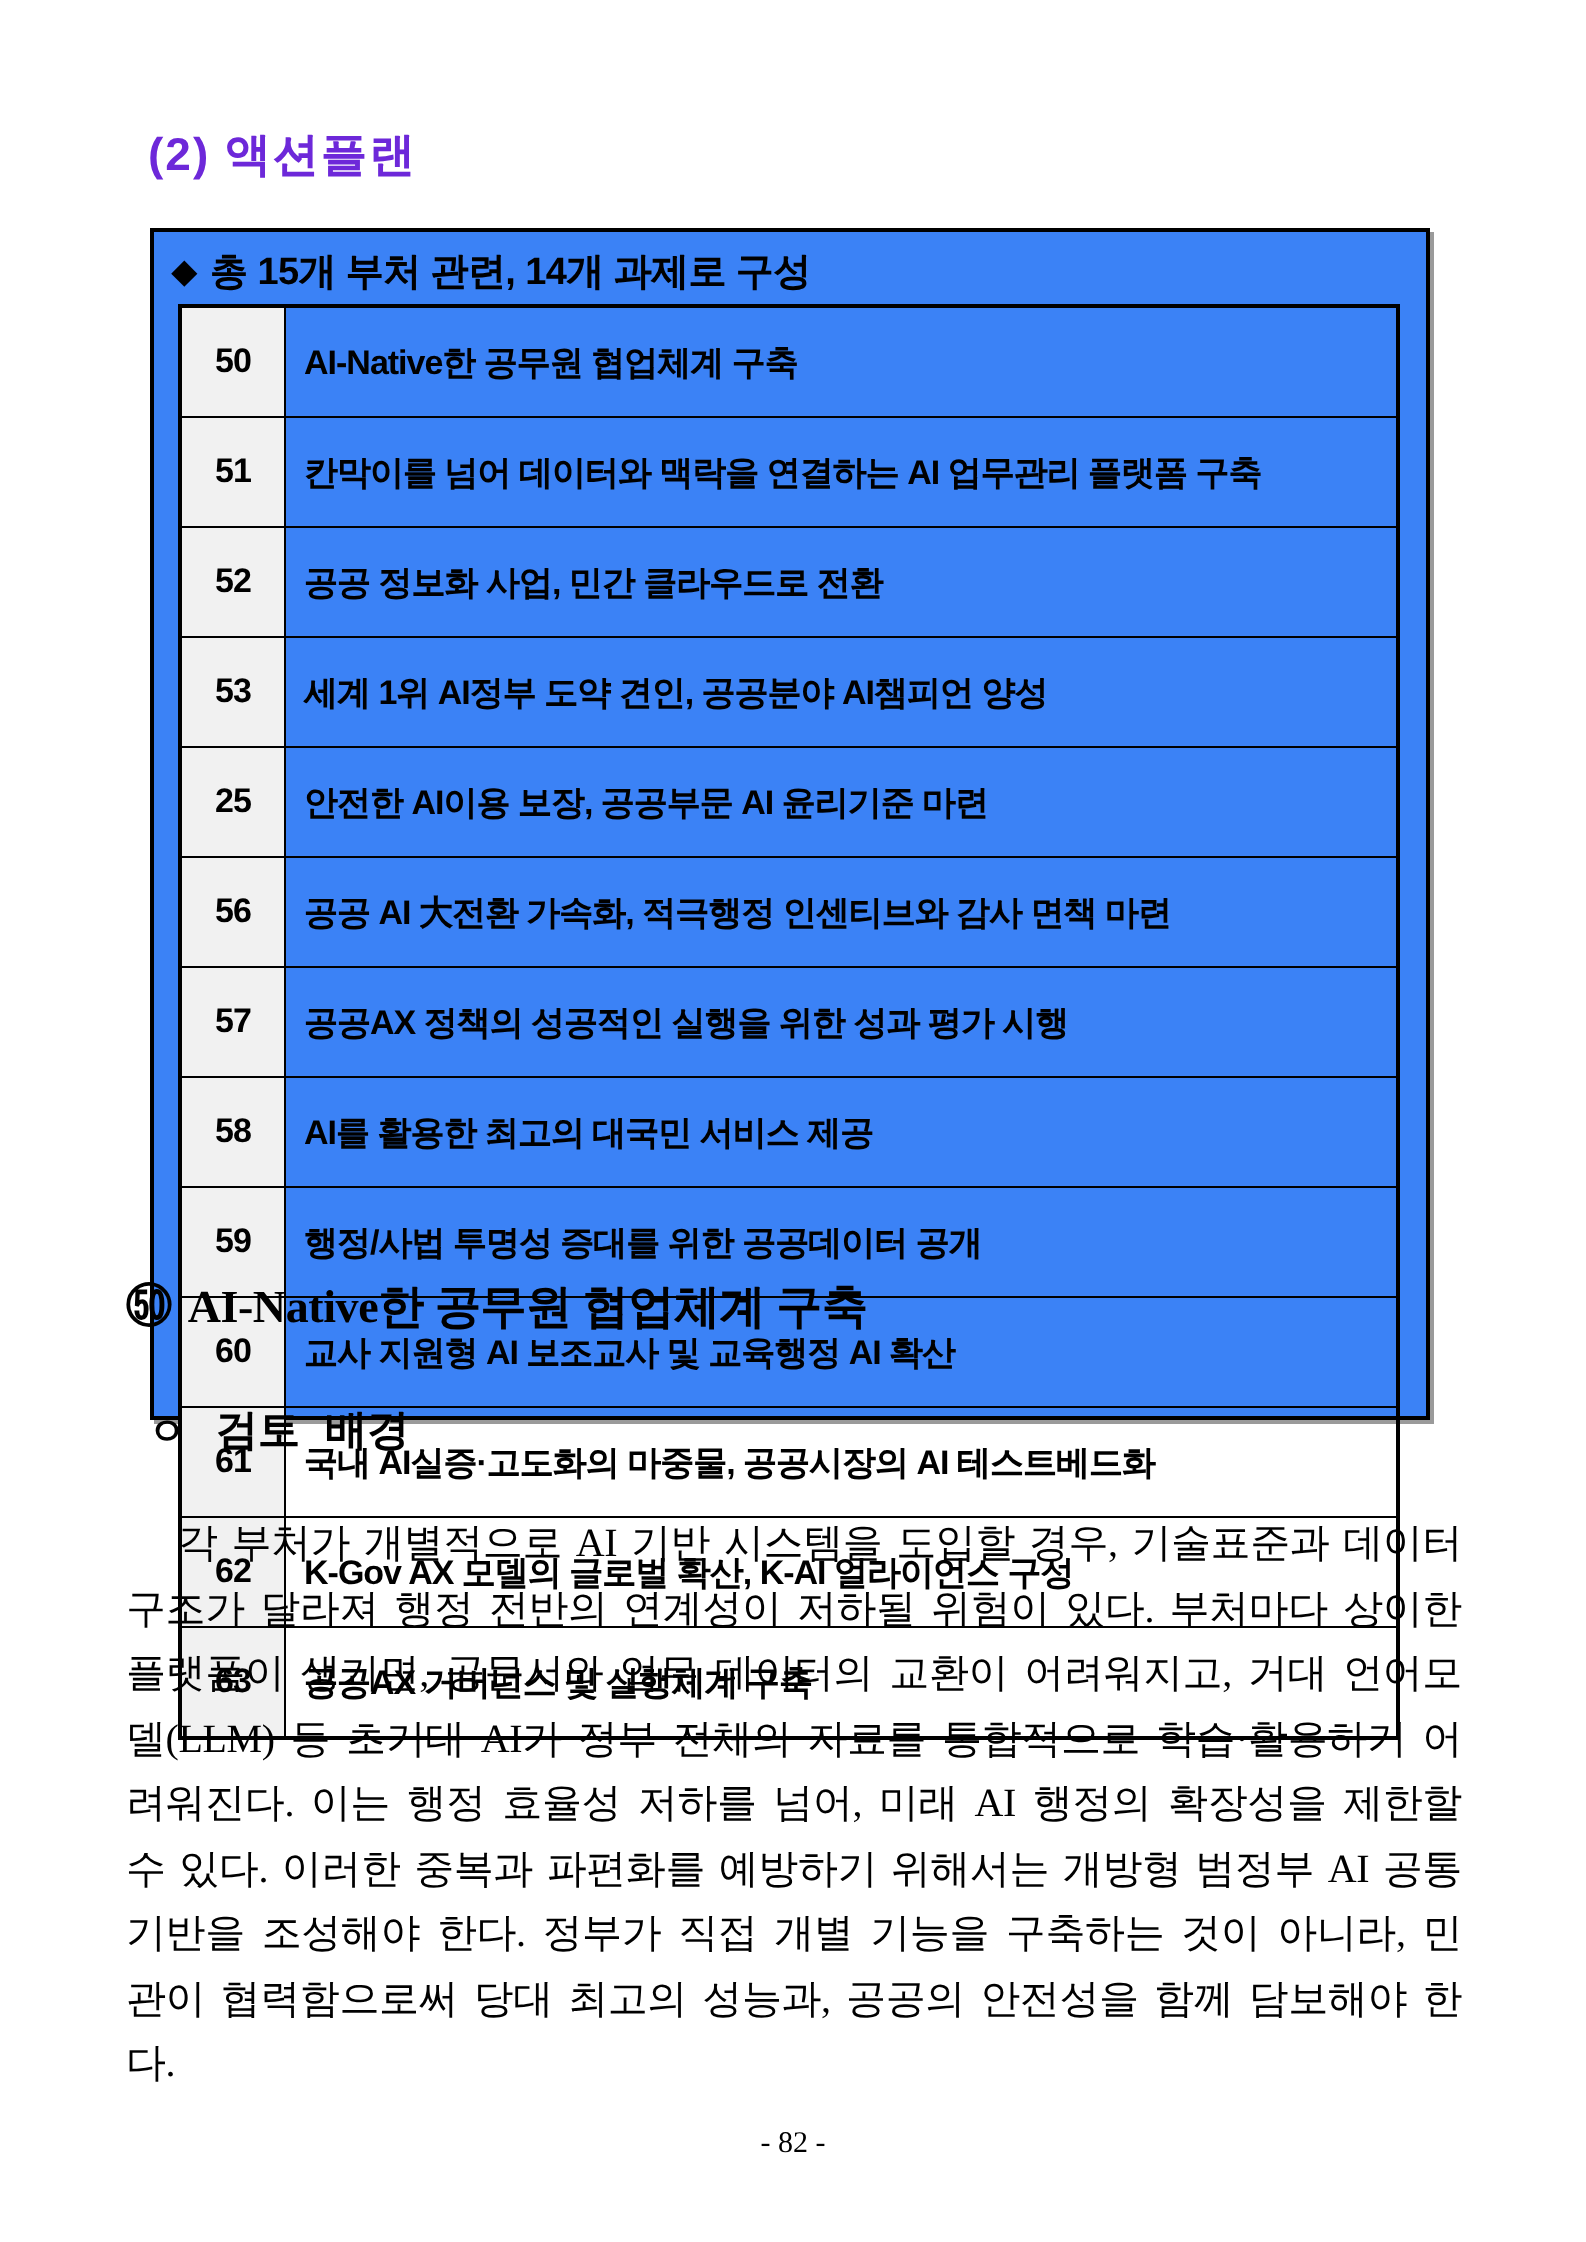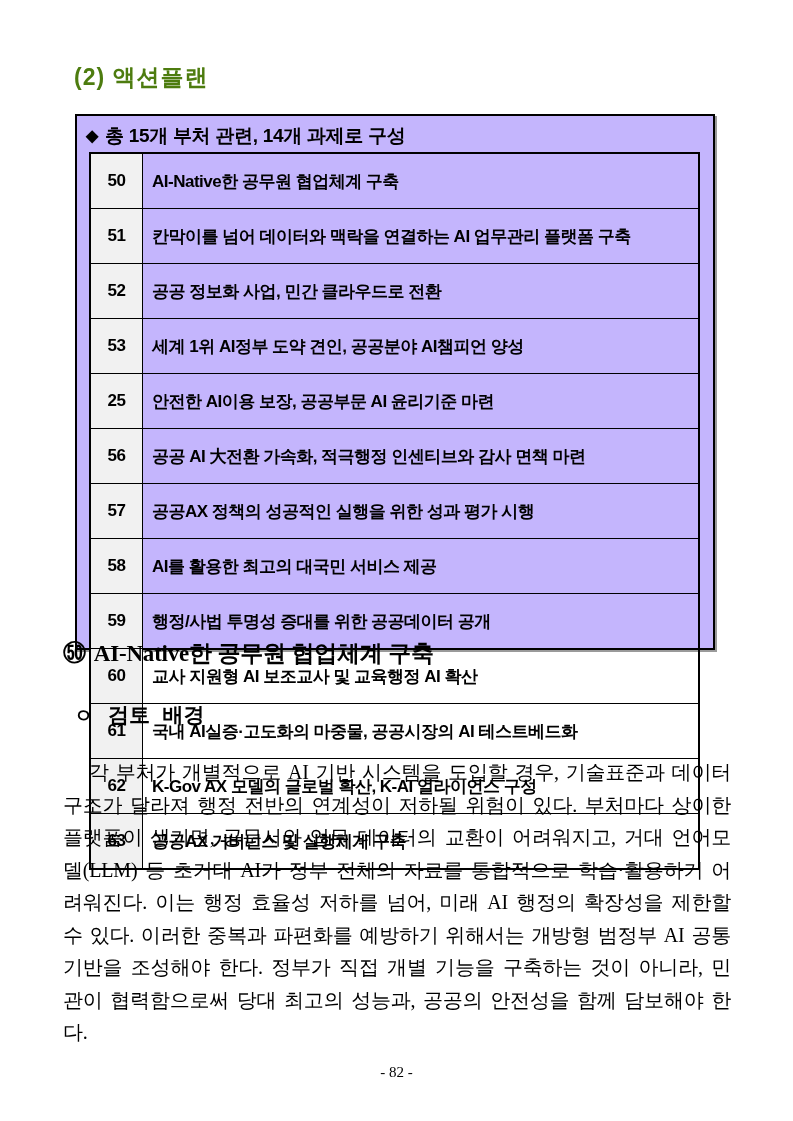--- a/index.html
+++ b/index.html
@@ -15,34 +15,34 @@
   
   .page-title {
     position: absolute;
     left: 74px;
     top: 62px;
     margin: 0;
     font-family: "Liberation Sans", sans-serif;
     font-weight: 900;
     font-size: 23px;
     letter-spacing: 1px;
-    color: #4d7c0f;
+    color: #6d28d9;
   }
 
   
   .plan-box {
     position: absolute;
     left: 75px;
     top: 114px;
     width: 640px;
-    height: 536px;
+    height: 596px;
     box-sizing: border-box;
     border: 2.5px solid #000;
     box-shadow: 2px 2px 0 #9a9a9a;
-    background: #c4b5fd;
+    background: #3b82f6;
   }
   .plan-box-title {
     padding: 7px 0 0 9px;
     font-family: "Liberation Sans", sans-serif;
     font-weight: 800;
     font-size: 19px;
     letter-spacing: -0.3px;
     white-space: nowrap;
   }
   .plan-box-title .diamond {

